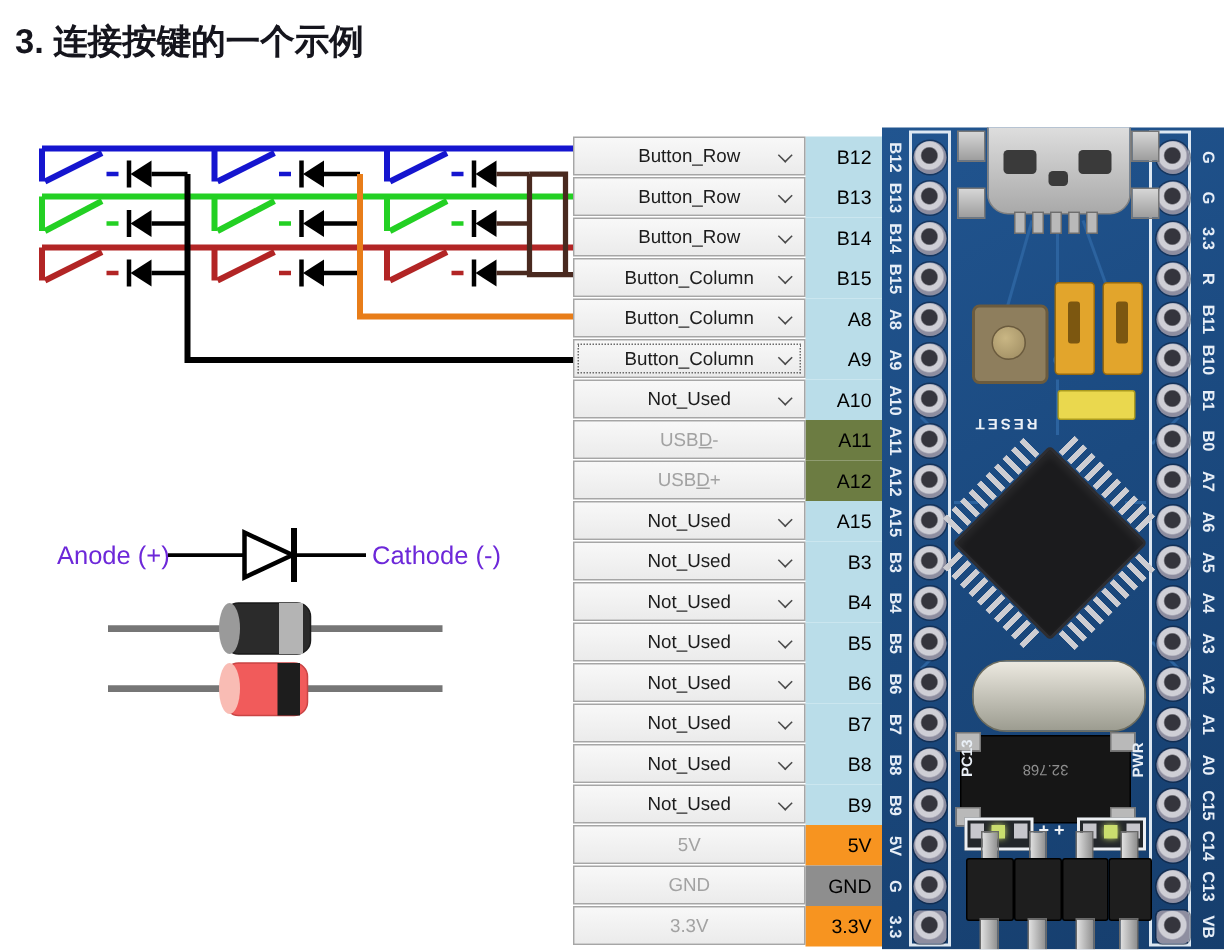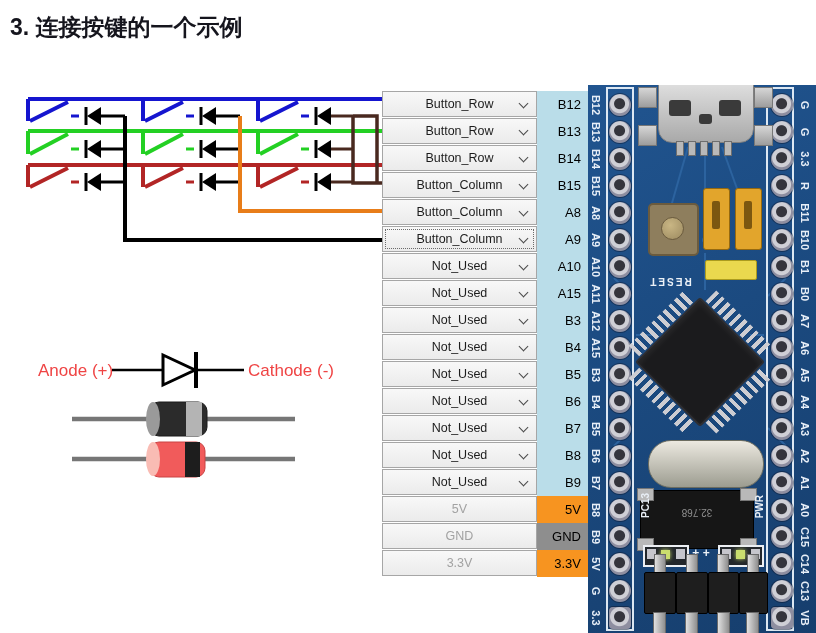--- a/index.html
+++ b/index.html
@@ -4,21 +4,21 @@
 <style>
   html,body{margin:0;padding:0;background:#fff;}
   #stage{position:relative;width:816px;height:633px;background:#fff;overflow:hidden;
          font-family:"Liberation Sans",sans-serif;}
   
   .page-title{position:absolute;left:10px;top:12px;font-size:23px;font-weight:bold;color:#15151d;}
   
   #circuit{position:absolute;left:0;top:85px;}
   
   #legend-svg{position:absolute;left:0;top:340px;}
-  .legend-label{position:absolute;font-size:17px;color:#ef4444;}
+  .legend-label{position:absolute;font-size:17px;color:#6d28d9;}
   
   #pin-table{position:absolute;left:382px;top:91px;width:206px;}
   .pt-row{display:flex;height:27px;}
   .dd{position:relative;width:155px;height:26px;box-sizing:border-box;border:1px solid #a6a6a6;
       background:linear-gradient(#f8f8f8,#ebebeb);}
   .dd-lab{display:block;height:24px;line-height:24px;text-align:center;font-size:12.5px;color:#1c1c1c;}
   .dd-static .dd-lab{color:#a2a2a2;}
   .dd.focused{outline:1px dotted #6b6b6b;outline-offset:-4px;}
   .chev{position:absolute;right:9px;top:8px;width:6px;height:6px;
         border-right:1.7px solid #4a4a4a;border-bottom:1.7px solid #4a4a4a;transform:rotate(45deg);}
@@ -225,20 +225,32 @@
         <div class="pin-cell pbg-blue">A9</div>
       </div>
       <div class="pt-row">
         <div class="dd dd-select">
           <span class="dd-lab">Not_Used</span>
           <span class="chev"></span>
         </div>
         <div class="pin-cell pbg-blue">A10</div>
       </div>
       <div class="pt-row">
+        <div class="dd dd-static">
+          <span class="dd-lab">USB<u>D</u>-</span>
+        </div>
+        <div class="pin-cell pbg-olive">A11</div>
+      </div>
+      <div class="pt-row">
+        <div class="dd dd-static">
+          <span class="dd-lab">USB<u>D</u>+</span>
+        </div>
+        <div class="pin-cell pbg-olive">A12</div>
+      </div>
+      <div class="pt-row">
         <div class="dd dd-select">
           <span class="dd-lab">Not_Used</span>
           <span class="chev"></span>
         </div>
         <div class="pin-cell pbg-blue">A15</div>
       </div>
       <div class="pt-row">
         <div class="dd dd-select">
           <span class="dd-lab">Not_Used</span>
           <span class="chev"></span>

